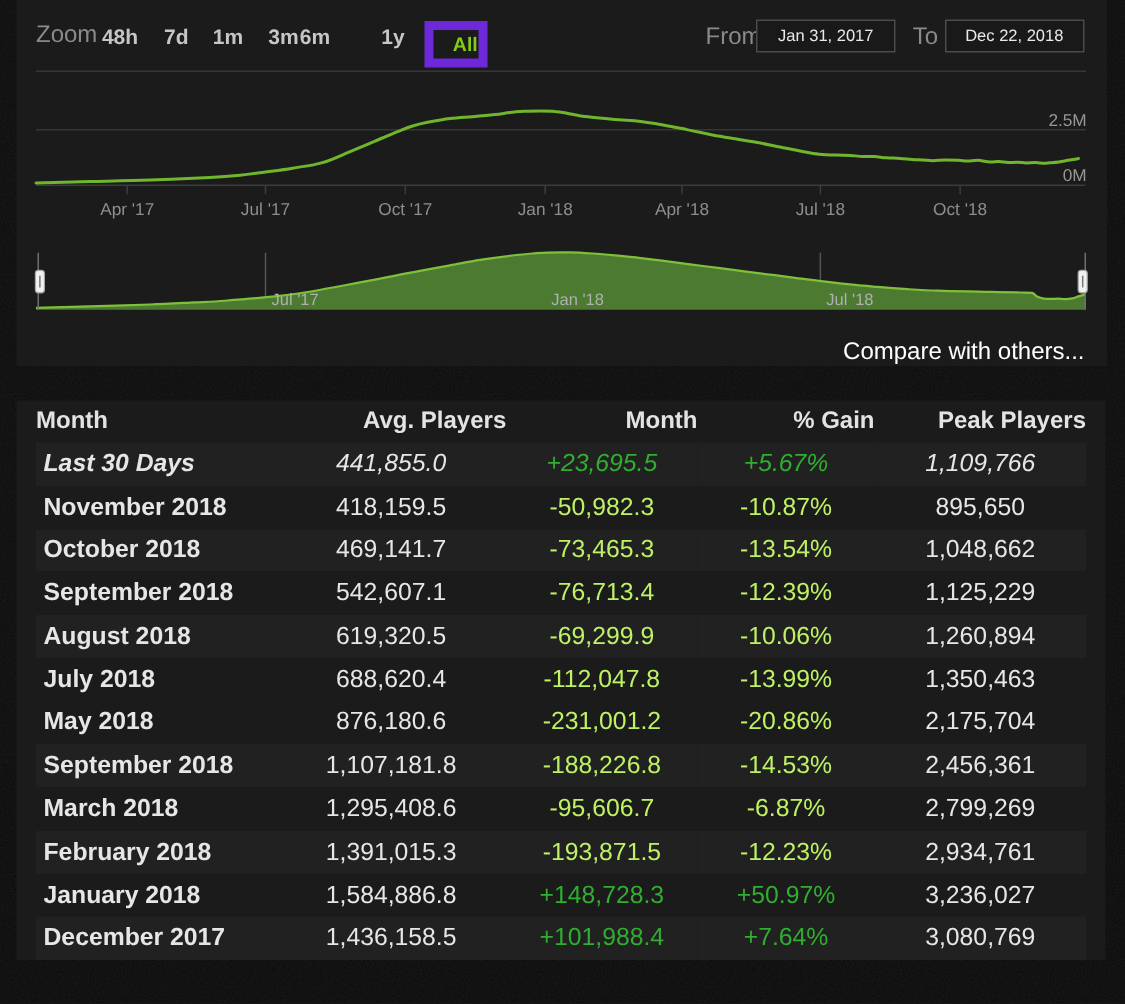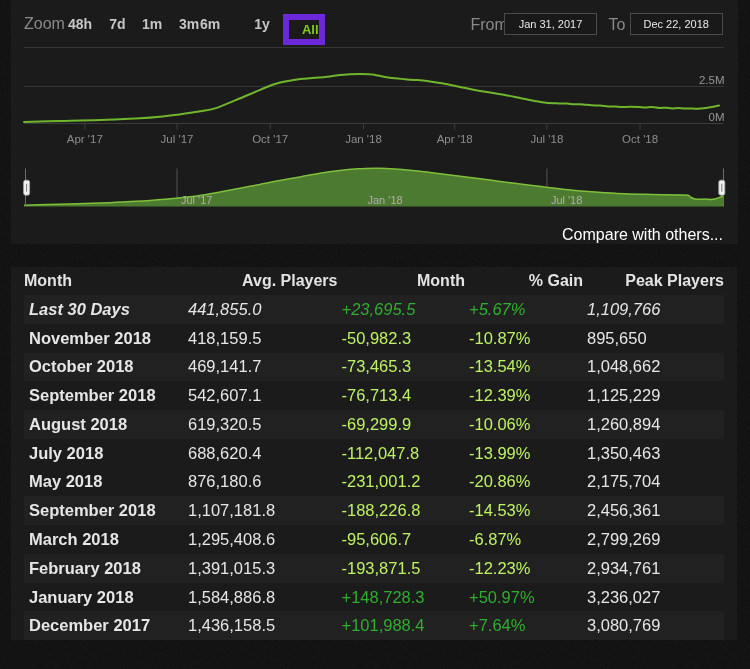--- a/index.html
+++ b/index.html
@@ -14,21 +14,21 @@
 .inp{position:absolute;top:12.5px;height:20px;border:1px solid #4b4b4b;background:#191919;
 font-size:11px;color:#e9e9e9;text-align:center;line-height:20px;}
 .axlab{font-size:11.5px;fill:#8e8e8e;font-family:"Liberation Sans",sans-serif;}
 .ylab{font-size:11.5px;fill:#969696;font-family:"Liberation Sans",sans-serif;}
 .navlab{font-size:11px;fill:#b0b0b0;font-family:"Liberation Sans",sans-serif;}
 .compare{position:absolute;right:15px;top:226px;font-size:16px;color:#ffffff;z-index:2;}
 table{border-collapse:collapse;width:700px;table-layout:fixed;}
 th{font-size:16px;font-weight:bold;color:#e3e3e3;padding:0;height:28.5px;}
 td{font-size:16.5px;color:#e6e6e6;padding:0 4px;height:28.77px;}
 td.mo{padding:0 0 0 5px;text-align:left;font-weight:bold;}
-td.num{text-align:left;}
+td.num{text-align:center;}
 th.l{text-align:left;}th.r{text-align:right;}
 tr.odd{background:#212121;}
 tr.even{background:#1b1b1b;}
 tr.ital td{font-style:italic;}
 td.pos{color:#2fae2f;}
 td.neg{color:#bef264;}
 </style></head>
 <body>
 <svg id="noise" width="750" height="669">
 <filter id="nf" x="0" y="0" width="100%" height="100%">

